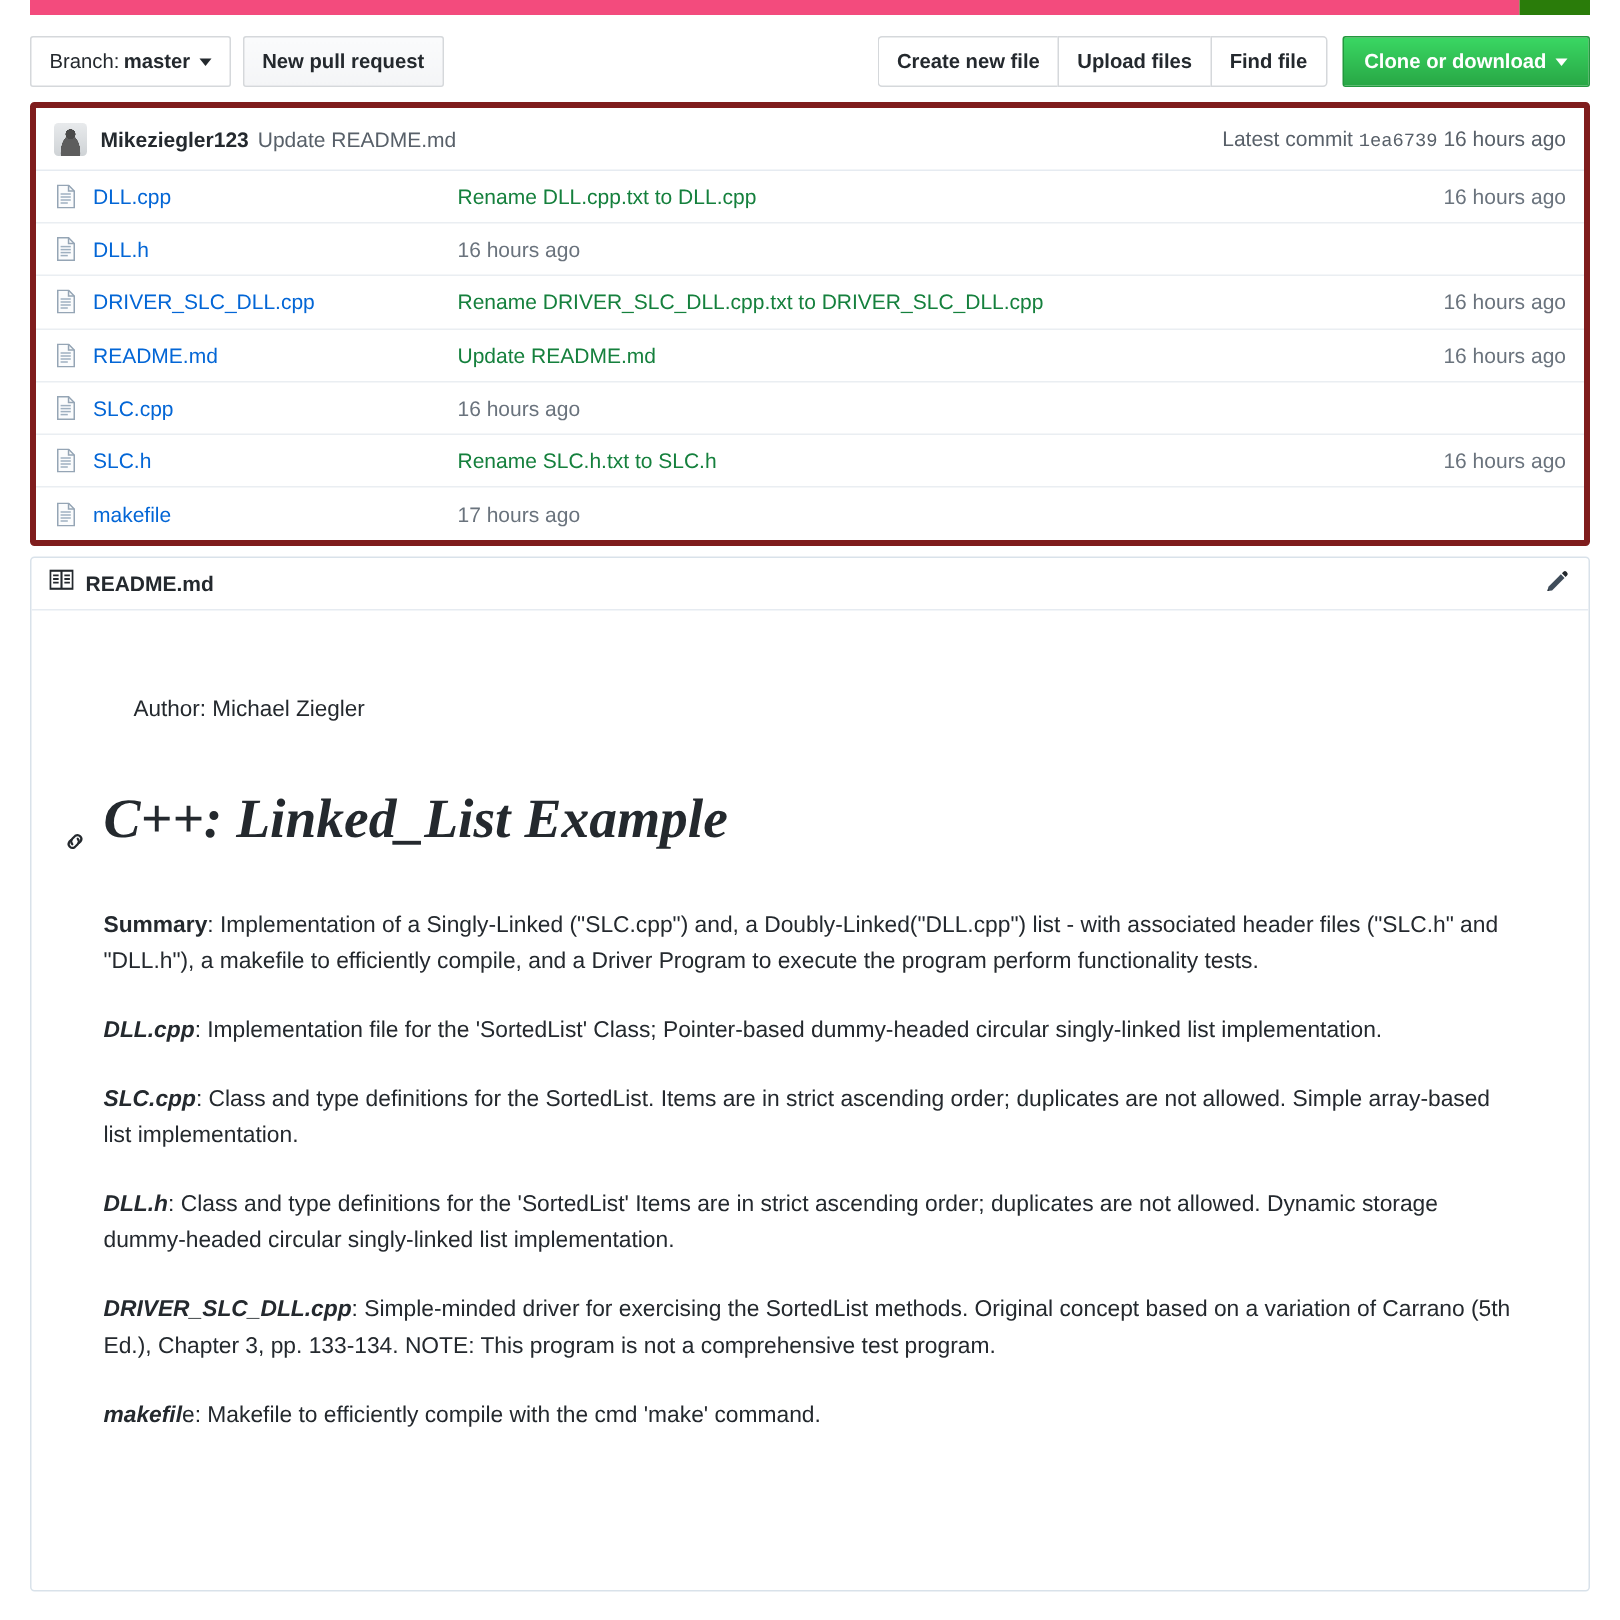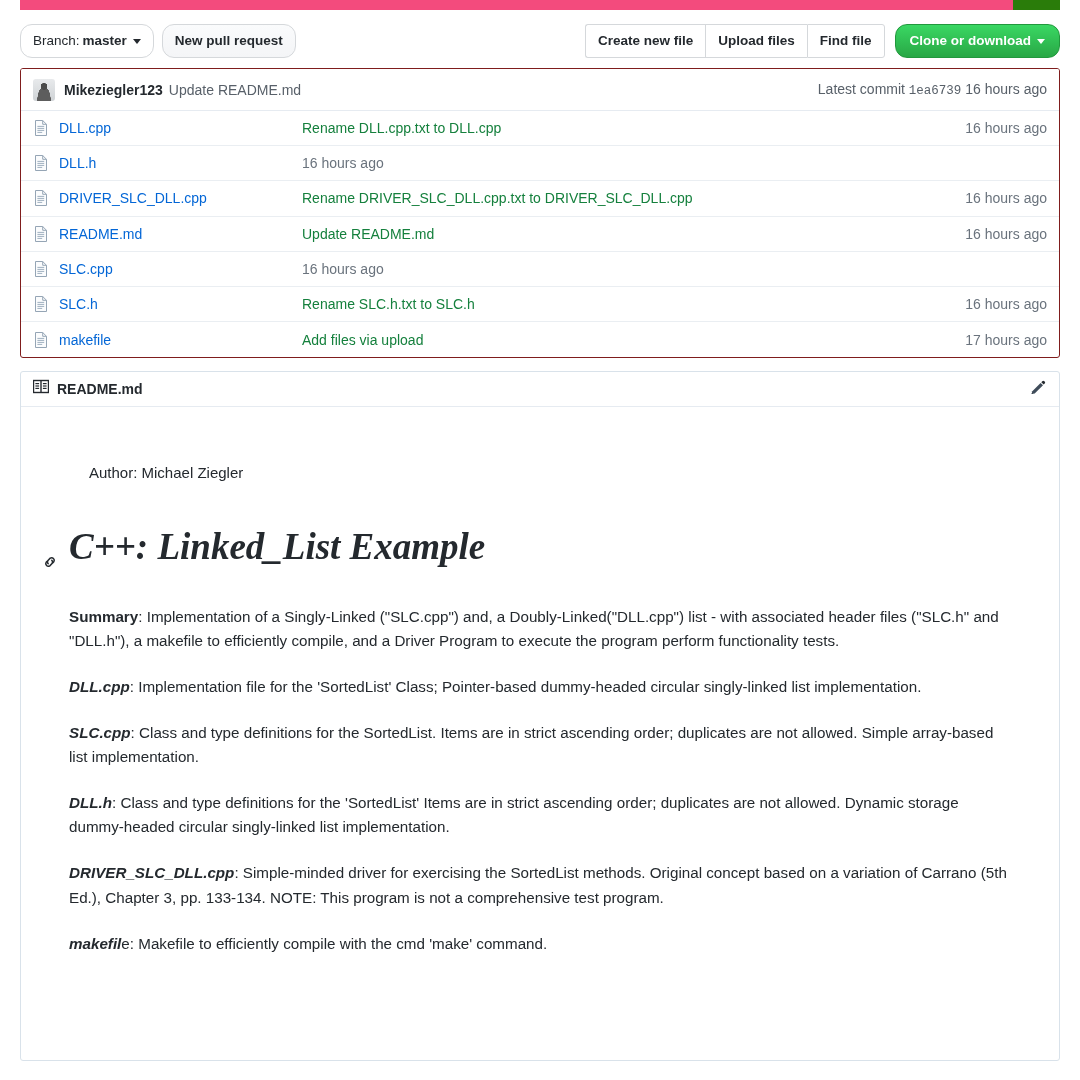--- a/index.html
+++ b/index.html
@@ -43,21 +43,21 @@
     display: inline-flex;
     align-items: center;
     justify-content: center;
     height: 34px;
     padding: 0 12px;
     font-size: 13.5px;
     font-weight: bold;
     color: #24292e;
     background: linear-gradient(#fafbfc, #f4f5f7);
     border: 1px solid #d5d8db;
-    border-radius: 12px;
+    border-radius: 2px;
     white-space: nowrap;
     cursor: pointer;
     line-height: 1;
   }
   .toolbar-left { position: absolute; left: 0; top: 0; display: flex; gap: 8px; }
   .btn-branch { font-weight: normal; background: #fff; }
   .btn-branch b { font-weight: bold; margin-left: 3px; }
 
   .toolbar-right {
     position: absolute;
@@ -85,21 +85,21 @@
     border-right: 4px solid transparent;
     border-top: 5px solid currentColor;
   }
 
   
   .file-box {
     position: absolute;
     left: 20px;
     top: 68px;
     width: 1040px;
-    border: 1px solid #7f1d1d;
+    border: 4px solid #7f1d1d;
     border-radius: 3px;
     background: #fff;
     overflow: hidden;
   }
   .commit-bar {
     display: flex;
     align-items: center;
     height: 42px;
     padding: 0 12px;
     background: #fff;
@@ -357,21 +357,20 @@
               <path d="M2.5 0.5 h7.2 l3.8 3.8 v11.2 h-11 z" fill="#fbfcfd" stroke="#95a5b5" stroke-width="1"></path>
               <path d="M9.7 0.5 v3.8 h3.8" fill="none" stroke="#95a5b5" stroke-width="1"></path>
               <g stroke="#9fb0c0" stroke-width="1">
                 <line x1="4.4" y1="6.4" x2="11.2" y2="6.4"></line>
                 <line x1="4.4" y1="8.4" x2="11.2" y2="8.4"></line>
                 <line x1="4.4" y1="10.4" x2="11.2" y2="10.4"></line>
                 <line x1="4.4" y1="12.4" x2="9.2" y2="12.4"></line>
               </g>
             </svg></span>
           <span class="file-name">makefile</span>
-          <span class="file-msg">Add files via upload</span>
           <span class="file-age">17 hours ago</span>
         </div>
       </div>
   </div>
 
   <div class="readme-box">
     <div class="readme-head">
       <span>
         <svg width="16" height="16" viewBox="0 0 16 16" aria-hidden="true">
           <rect x="0.5" y="1.5" width="15" height="12" fill="none" stroke="#24292e" stroke-width="1.4"></rect>

